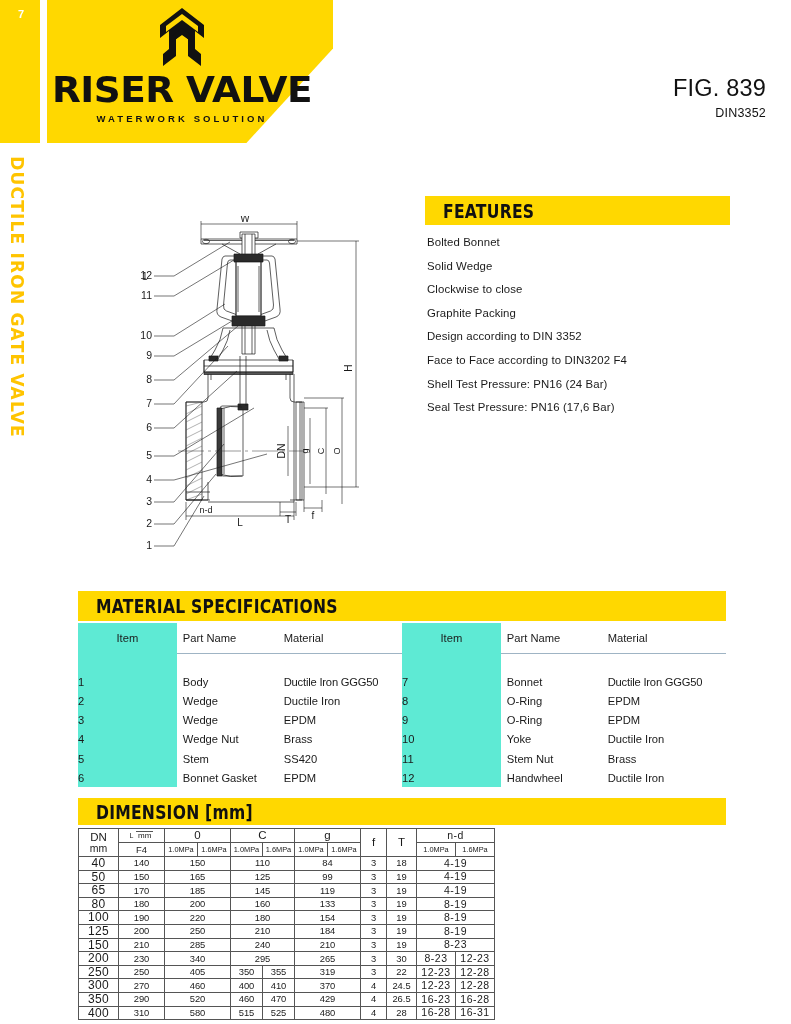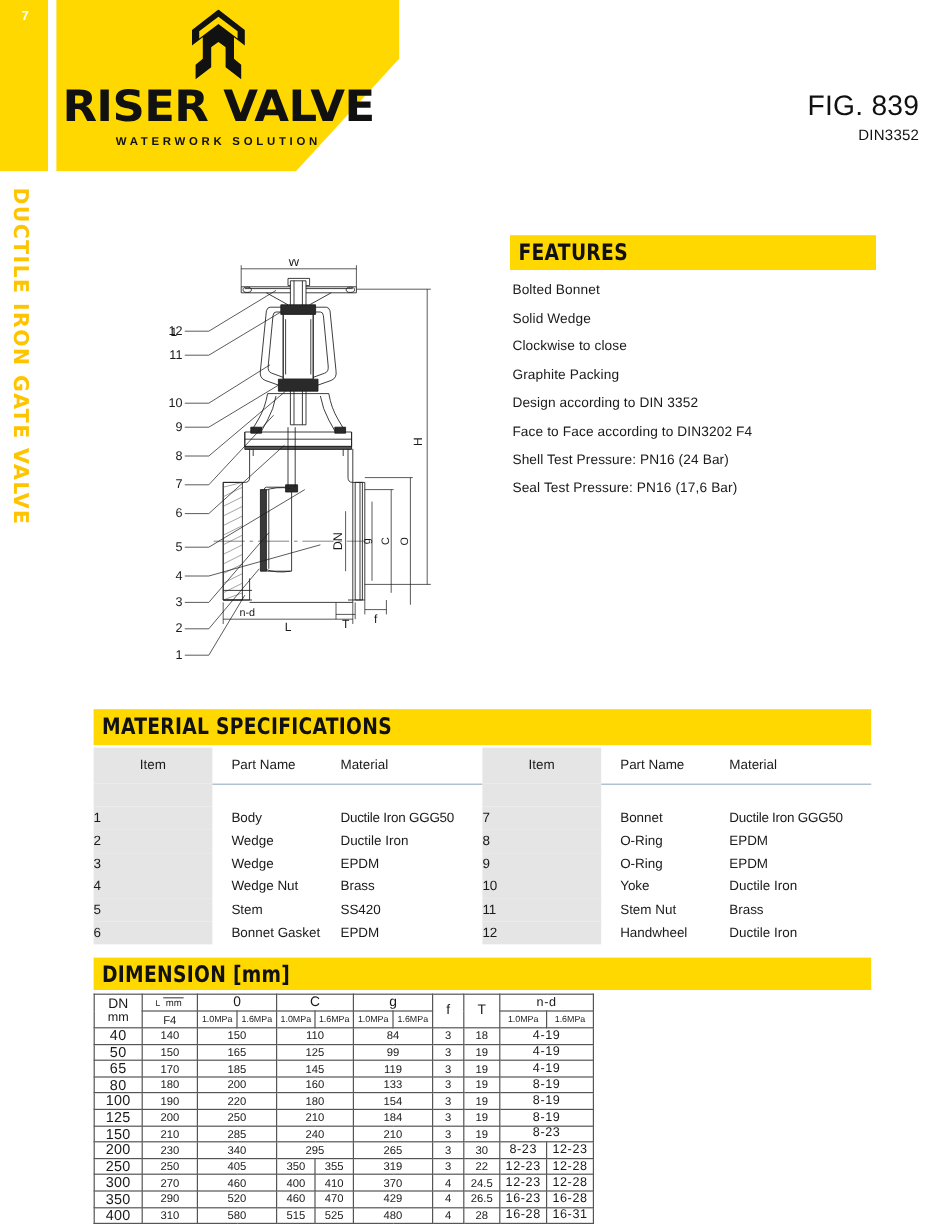--- a/index.html
+++ b/index.html
@@ -83,21 +83,21 @@
     width: 262px; height: 362px;
   }
   .drawing svg { width: 100%; height: 100%; display: block; }
 
   
   .features {
     position: absolute; left: 425px; top: 196px; width: 305px;
   }
   .bar {
     background: #FFD800; height: 29px;
-    display: flex; align-items: center; padding-left: 7px;
+    display: flex; align-items: center; padding-left: 18px;
   }
   .bar-label {
     font-family: "DejaVu Sans", sans-serif;
     font-weight: bold; font-size: 19px; color: #111;
     transform: scaleX(0.82); transform-origin: left center;
     letter-spacing: 0.3px;
   }
   .feat-list { margin-top: 6px; }
   .feat-item {
     font-size: 11.4px; color: #1a1a1a;
@@ -113,22 +113,22 @@
   .ms-table { width: 100%; border-collapse: collapse; table-layout: fixed; }
   .ms-table th, .ms-table td {
     font-size: 11.2px; color: #1a1a1a; font-weight: normal;
     text-align: left; padding: 0;
   }
   .ms-table th { height: 30px; vertical-align: middle; }
   .ms-table td { height: 19.2px; vertical-align: middle; }
   .col-item { width: 30.5%; text-align: center !important; }
   .col-part { width: 33%; }
   .col-mat  { width: 36.5%; }
-  .ms-table .cellpad { padding-left: 16px; }
-  .itemcell { background: #e5e5e5; text-align: center; }
+  .ms-table .cellpad { padding-left: 6px; }
+  .itemcell { background: #5eead4; text-align: center; }
   .ms-rule {
     position: absolute; left: 30.5%; right: 0; top: 30px;
     height: 1px; background: #9fb4c4;
   }
   .ms-pad { height: 9px; }
   .mat-small { font-size: 10.2px; letter-spacing: -0.2px; }
 
   
   .dimension { position: absolute; left: 78px; top: 798px; width: 648px; }
   .dimension .bar { height: 27px; }

